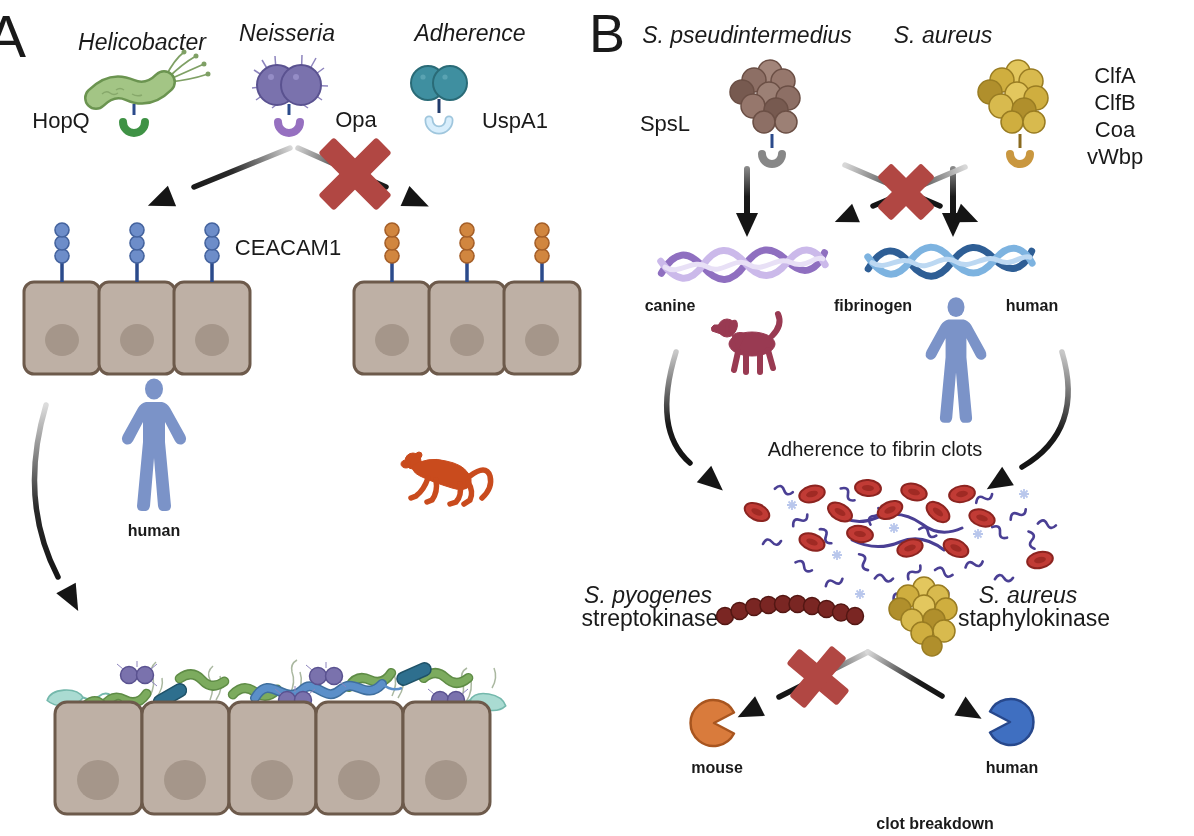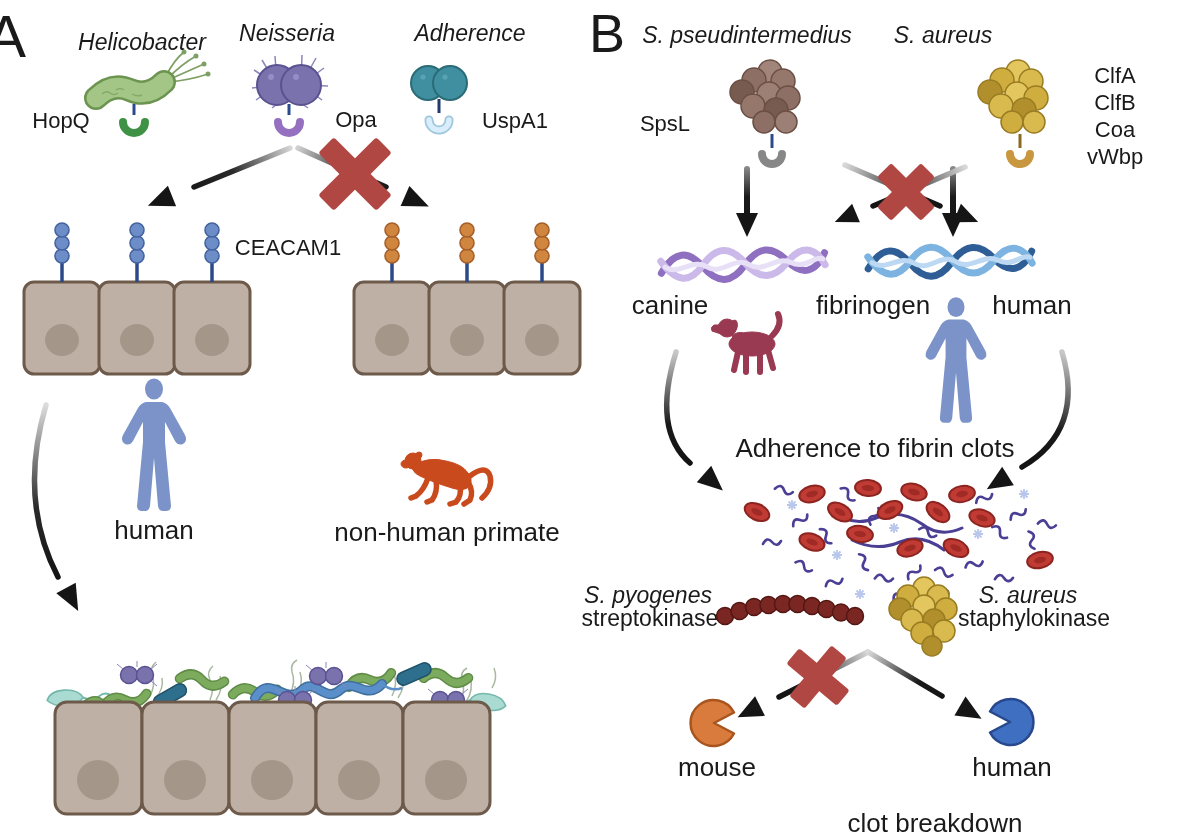--- a/index.html
+++ b/index.html
@@ -2,22 +2,22 @@
 <html><head>
 <meta charset="utf-8">
 <style>
   html,body{margin:0;padding:0;background:#fff;}
   #fig{position:relative;width:1194px;height:836px;background:#ffffff;overflow:hidden;
        font-family:"Liberation Sans",sans-serif;color:#1a1a1a;}
   .lbl{position:absolute;transform:translate(-50%,-50%);white-space:nowrap;line-height:1.05;text-align:center;}
   .it{font-style:italic;}
   .s23{font-size:23px;}
   .s24{font-size:22px;}
-  .s25{font-size:26px;}
-  .s26{font-size:26px;}
+  .s25{font-size:20px;}
+  .s26{font-size:16px;font-weight:bold;}
   .panel-letter{position:absolute;font-size:60px;white-space:nowrap;}
   svg{position:absolute;overflow:visible;}
   .arrowline{fill:none;stroke-linecap:round;}
 </style>
 </head>
 <body>
 
 <div id="fig">
 
   <div class="panel-letter" style="left:-14px;top:2px;">A</div>
@@ -183,21 +183,20 @@
       <path d="M14,20 Q30,10 48,15 Q64,18 70,27 Q75,33 72,40 Q66,46 54,42 Q34,36 22,30 Q14,26 14,20 Z"></path>
       <g fill="none" stroke-width="5.5" stroke-linecap="round">
         <path d="M30,32 Q26,44 18,50 L13,52"></path>
         <path d="M38,34 Q40,46 34,54 L29,56"></path>
         <path d="M62,38 Q64,50 58,56 L52,58"></path>
         <path d="M70,36 Q76,46 72,54 L66,58"></path>
         <path d="M72,30 Q88,18 92,30 Q95,42 84,52"></path>
       </g>
     </g>
   </svg>
-  <div class="lbl s26" style="left:447px;top:533px;">non-human primate</div>
 
   <svg style="left:14px;top:395px;" width="80" height="215" viewBox="0 0 80 215">
     <defs>
       <linearGradient id="gA3" gradientUnits="userSpaceOnUse" x1="32" y1="10" x2="50" y2="192">
         <stop offset="0" stop-color="#dcdcdc"></stop>
           <stop offset="0.55" stop-color="#2a2a2a"></stop>
           <stop offset="1" stop-color="#111"></stop>
       </linearGradient>
     </defs>
     <path d="M32,10 Q4,105 44,182" fill="none" stroke="url(#gA3)" stroke-width="5.5" class="arrowline"></path>

